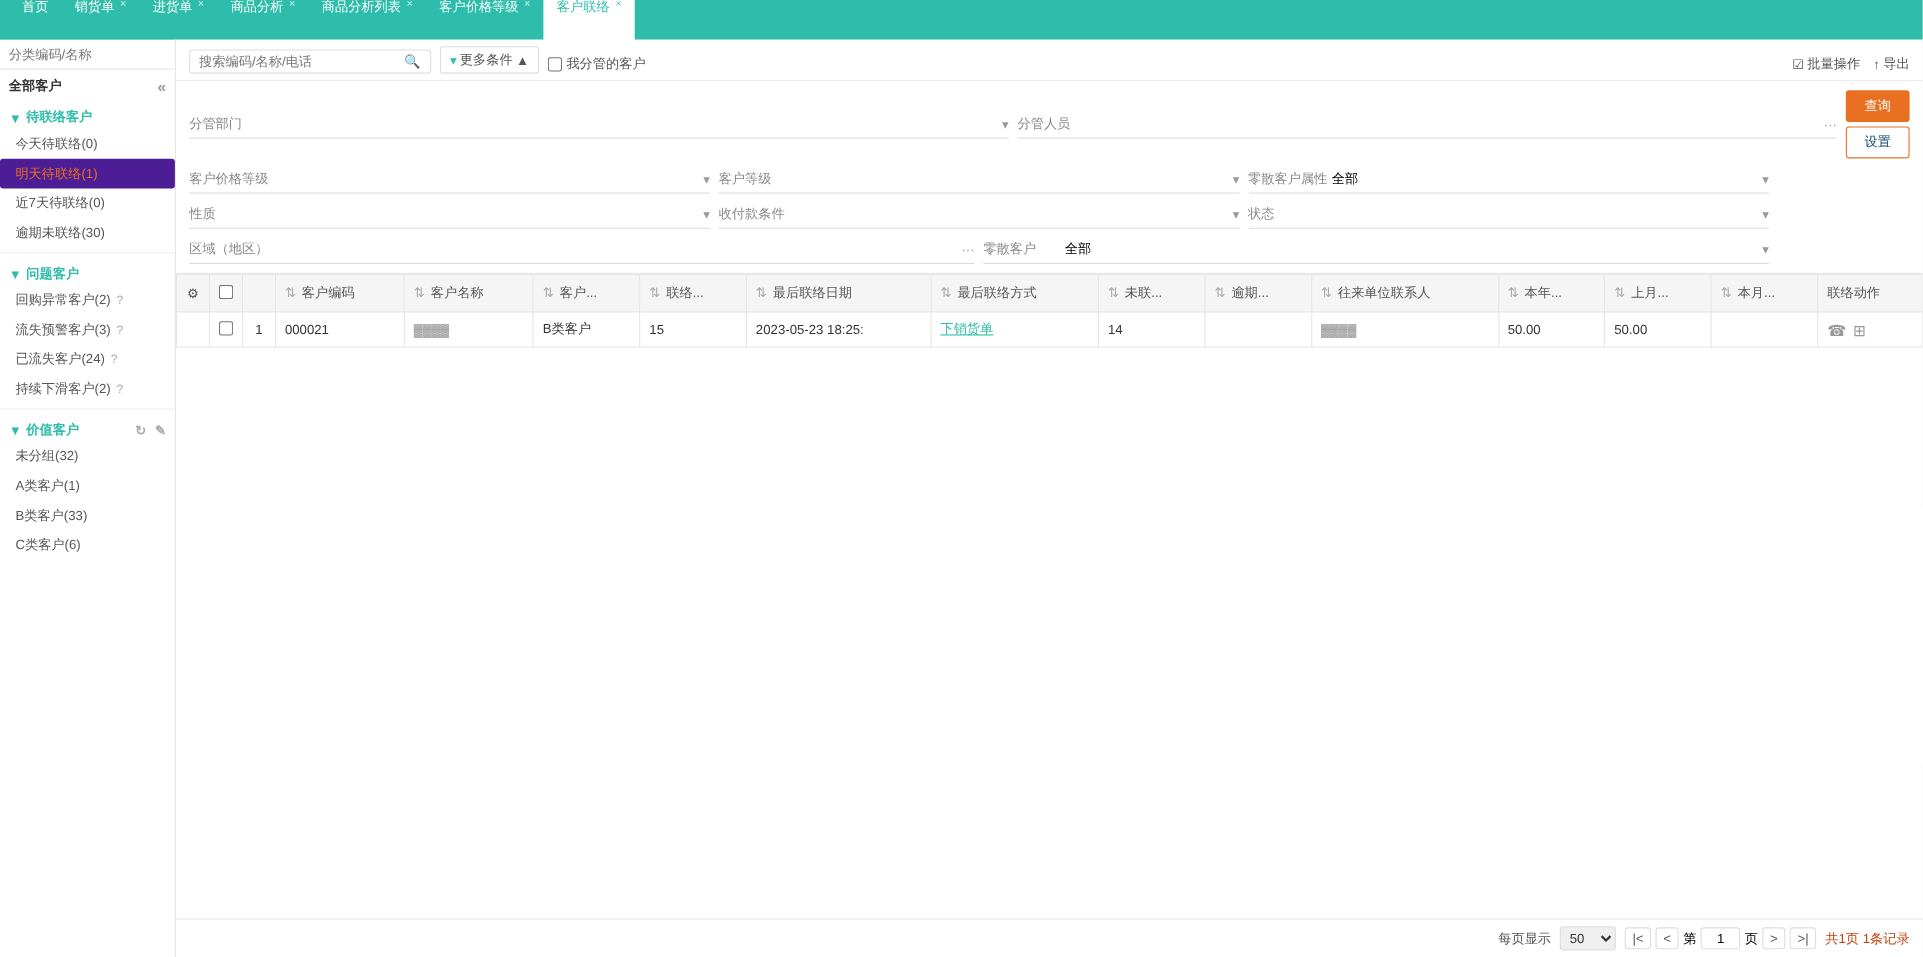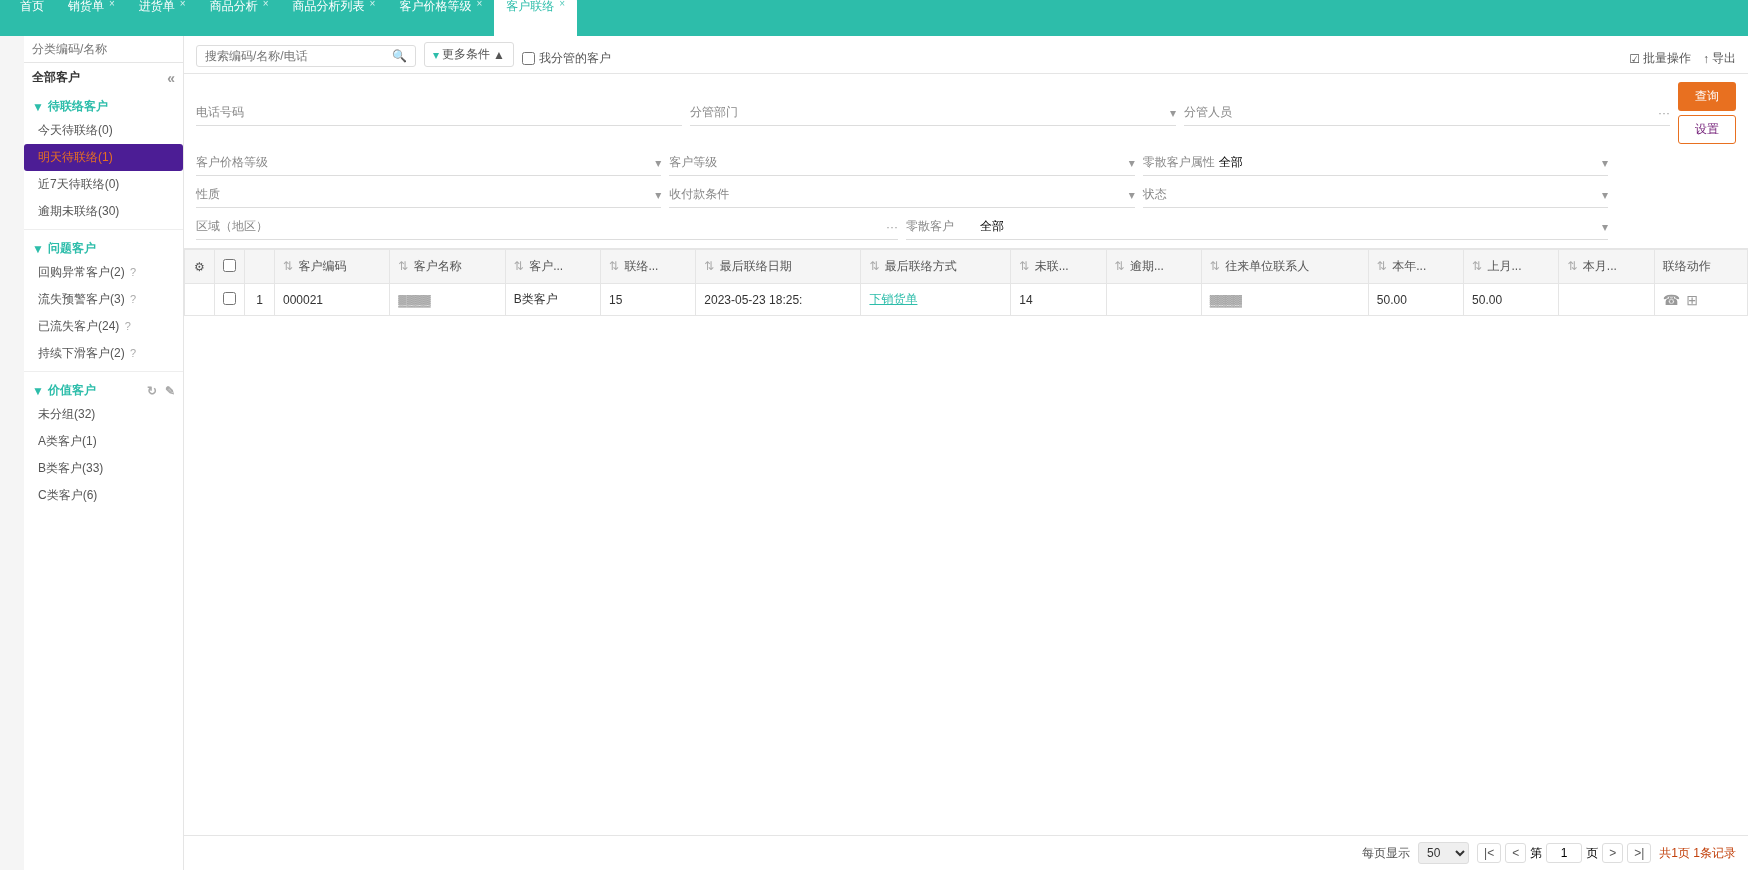--- a/index.html
+++ b/index.html
@@ -5,21 +5,21 @@
     * { box-sizing: border-box; margin: 0; padding: 0; font-family: 'Microsoft YaHei', Arial, sans-serif; font-size: 12px; }
     body { background: #f5f5f5; min-width: 1748px; }
 
     
     .top-nav { display: flex; align-items: center; background: #2dbdaa; height: 36px; padding: 0 8px; }
     .top-nav .nav-item { color: #fff; padding: 0 12px; height: 40px; display: flex; cursor: pointer; white-space: nowrap; font-size: 13px; }
     .top-nav .nav-item.active { background: #fff; color: #2dbdaa; border-radius: 3px 3px 0 0; }
     .top-nav .nav-item .close-x { margin-left: 5px; font-size: 10px; opacity: 0.8; }
 
     
-    .main-layout { display: flex; height: calc(100vh - 36px); margin-left: 24px; }
+    .main-layout { display: flex; height: calc(100vh - 36px); }
 
     
     .sidebar { width: 160px; min-width: 160px; background: #fff; border-right: 1px solid #e5e5e5; display: flex; flex-direction: column; overflow-y: auto; }
     .sidebar-search { display: flex; align-items: center; padding: 6px 8px; border-bottom: 1px solid #e5e5e5; }
     .sidebar-search input { flex: 1; border: none; outline: none; font-size: 12px; color: #333; background: transparent; }
     .sidebar-all { display: flex; align-items: flex-end; justify-content: space-between; padding: 6px 8px; font-weight: bold; color: #333; cursor: pointer; }
     .sidebar-all .collapse-icon { color: #999; font-size: 14px; }
     .sidebar-group-title { padding: 6px 8px 2px; color: #2dbdaa; font-weight: bold; display: flex; align-items: center; gap: 4px; }
     .sidebar-item { padding: 5px 8px 5px 14px; color: #555; cursor: pointer; white-space: nowrap; overflow: hidden; text-overflow: ellipsis; }
     .sidebar-item.active { background: #4c1d95; color: #e87020; border-radius: 3px; }
@@ -43,21 +43,21 @@
     
     .filter-panel { background: #fff; border-bottom: 1px solid #e5e5e5; padding: 8px 12px; }
     .filter-row { display: flex; align-items: center; margin-bottom: 6px; gap: 8px; }
     .filter-row:last-child { margin-bottom: 0; }
     .filter-field { display: flex; align-items: center; flex: 1; border-bottom: 1px solid #ddd; padding: 4px 0; min-width: 0; }
     .filter-field label { color: #888; white-space: nowrap; min-width: 70px; }
     .filter-field .field-value { flex: 1; }
     .filter-field .arrow { color: #999; margin-left: auto; cursor: pointer; }
     .filter-field .dots { color: #999; margin-left: auto; cursor: pointer; }
     .query-btn { background: #e87020; color: #fff; border: none; border-radius: 3px; padding: 6px 16px; cursor: pointer; white-space: nowrap; }
-    .set-btn { background: #fff; color: #701a75; border: 1px solid #e87020; border-radius: 3px; padding: 5px 16px; cursor: pointer; white-space: nowrap; }
+    .set-btn { background: #fff; color: #0c4a6e; border: 1px solid #e87020; border-radius: 3px; padding: 5px 16px; cursor: pointer; white-space: nowrap; }
     .btn-group { display: flex; flex-direction: column; gap: 4px; }
 
     
     .table-area { flex: 1; overflow: auto; background: #fff; margin: 0; }
     table { width: 100%; border-collapse: collapse; }
     thead tr { background: #f5f5f5; }
     th { padding: 8px 8px; border: 1px solid #e5e5e5; color: #555; font-weight: normal; white-space: nowrap; text-align: left; }
     td { padding: 7px 8px; border: 1px solid #e5e5e5; color: #333; white-space: nowrap; }
     .th-icon { color: #aaa; margin-right: 2px; }
     .link { color: #2dbdaa; text-decoration: underline; cursor: pointer; }
@@ -211,24 +211,20 @@
         </div>
         <div class="export-btn">
           <span>↑</span>
           <span>导出</span>
         </div>
       </div>
     </div>
 
     <div class="filter-panel">
       <div class="filter-row">
-        <div class="filter-field" style="flex:2;">
-          <label>电话号码</label>
-          <div class="field-value"></div>
-        </div>
         <div class="filter-field" style="flex:2;">
           <label>分管部门</label>
           <div class="field-value"></div>
           <span class="arrow">▾</span>
         </div>
         <div class="filter-field" style="flex:2;">
           <label>分管人员</label>
           <div class="field-value"></div>
           <span class="dots">···</span>
         </div>

